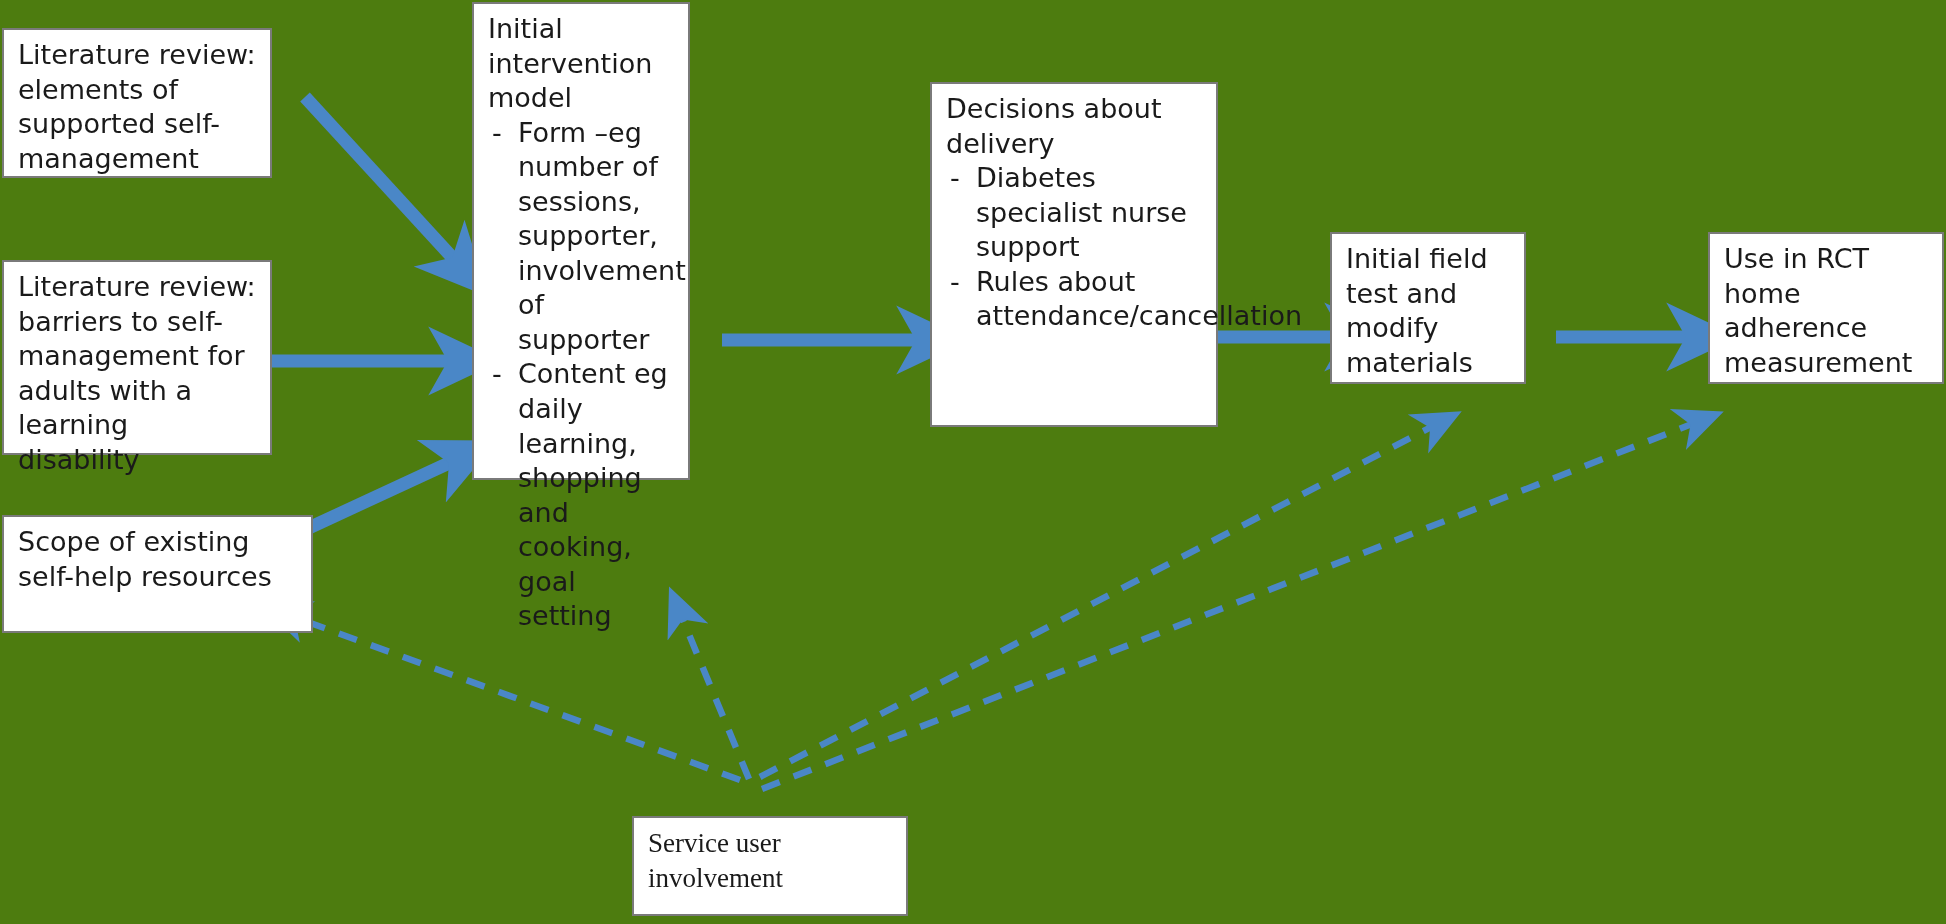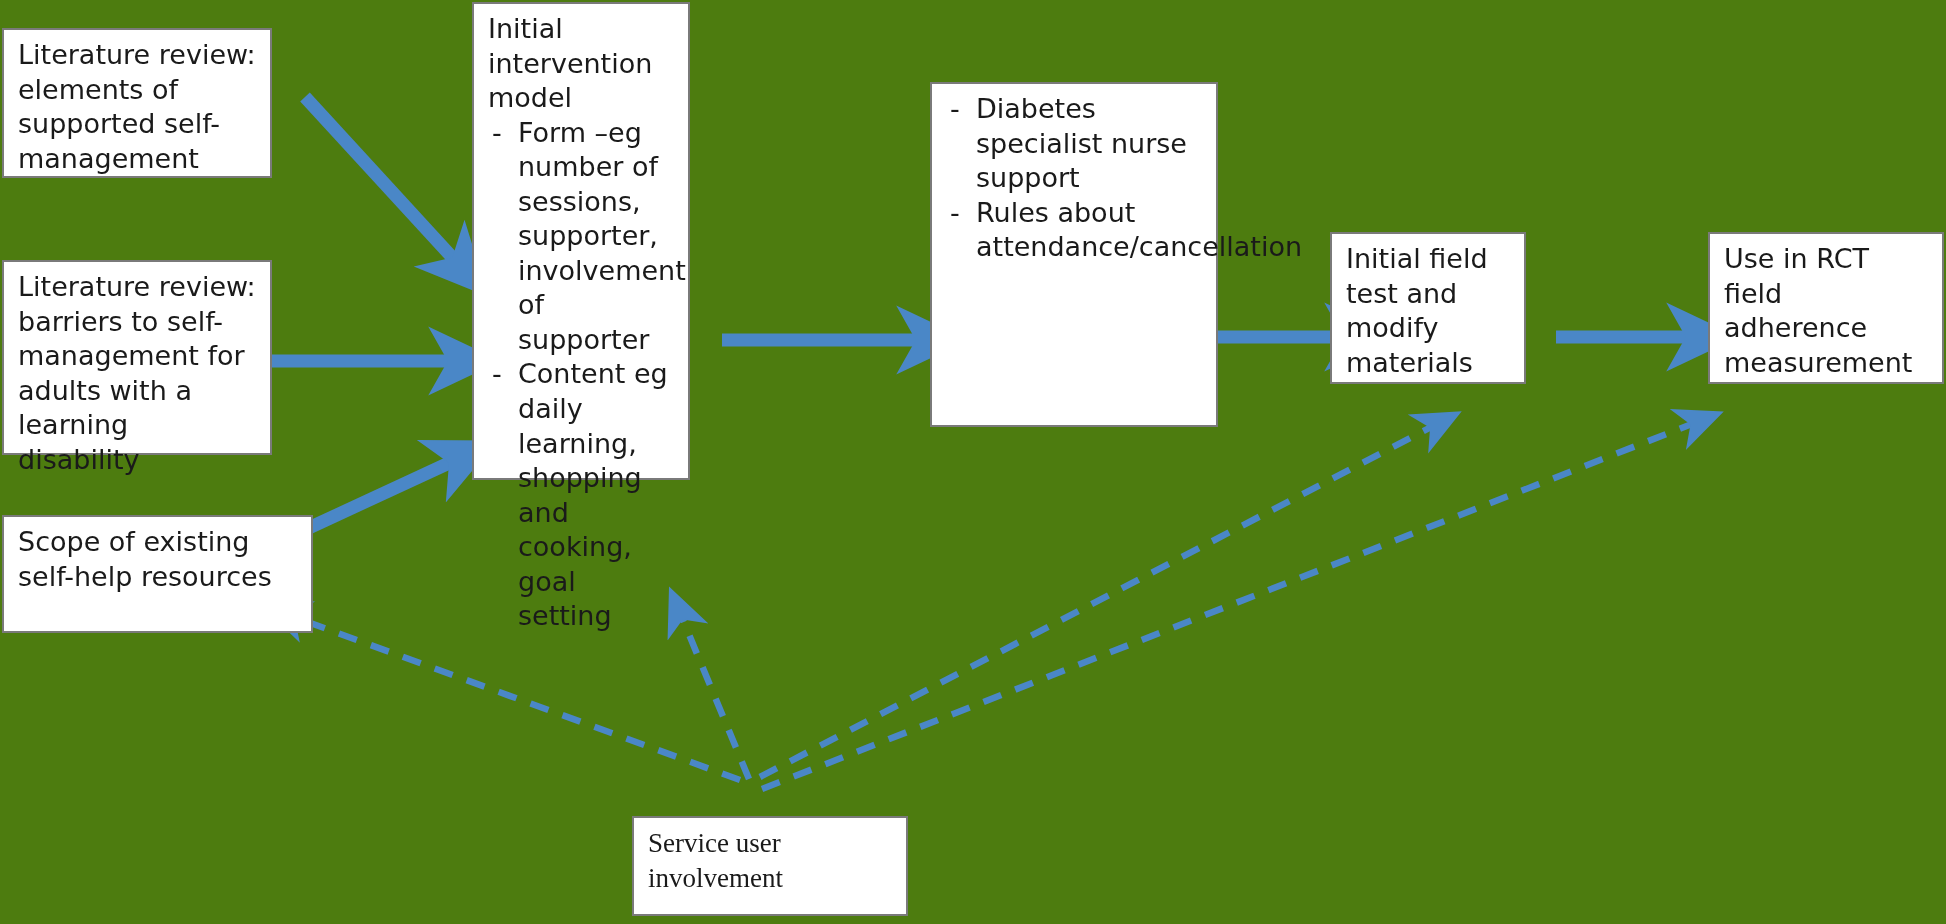--- a/index.html
+++ b/index.html
@@ -122,31 +122,32 @@
 
   <div class="node" style="left:472px; top:2px; width:218px; height:478px;">
     <div class="title">Initial intervention model</div>
     <ul class="bullets">
       <li>Form –eg number of sessions, supporter, involvement of supporter</li>
       <li>Content eg daily learning, shopping and cooking, goal setting</li>
     </ul>
   </div>
 
   <div class="node" style="left:930px; top:82px; width:288px; height:345px;">
+    <div class="title">Decisions  about delivery</div>
     <ul class="bullets">
       <li>Diabetes specialist nurse support</li>
       <li>Rules about attendance/cancellation</li>
     </ul>
   </div>
 
   <div class="node" style="left:1330px; top:232px; width:196px; height:152px;">
     <div class="title">Initial field test and modify materials</div>
   </div>
 
   <div class="node" style="left:1708px; top:232px; width:236px; height:152px;">
-    <div class="title">Use in RCT field adherence measurement</div>
+    <div class="title">Use in RCT home adherence measurement</div>
   </div>
 
   <div class="node" style="left:632px; top:816px; width:276px; height:100px;font-family:Liberation Serif, serif;">
     <div class="title">Service user involvement</div>
   </div>
 
 </div>
 
 </body></html>

